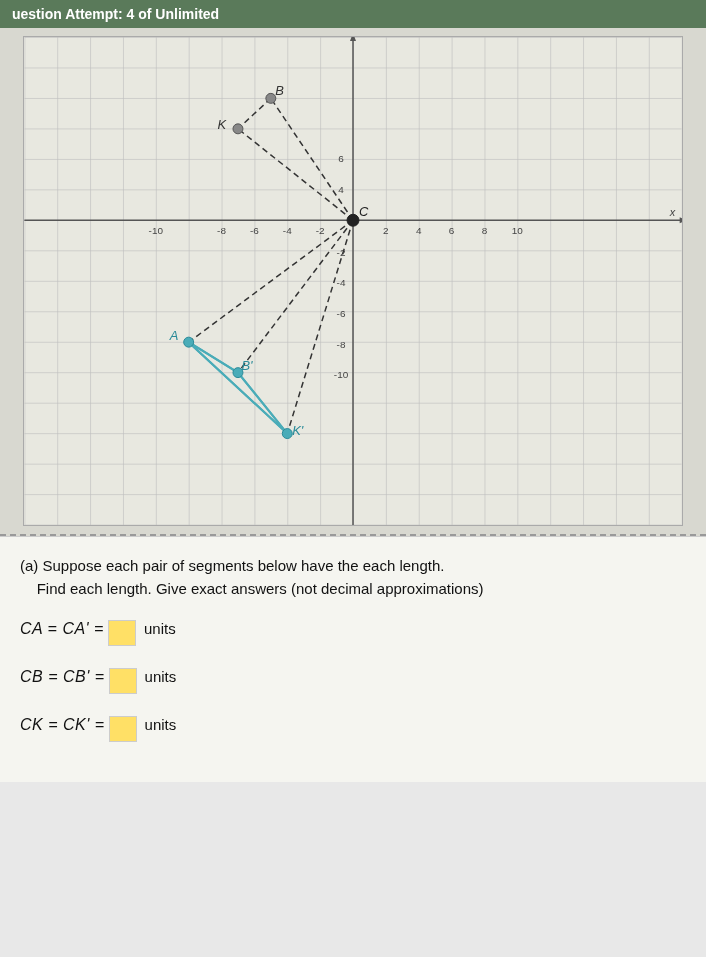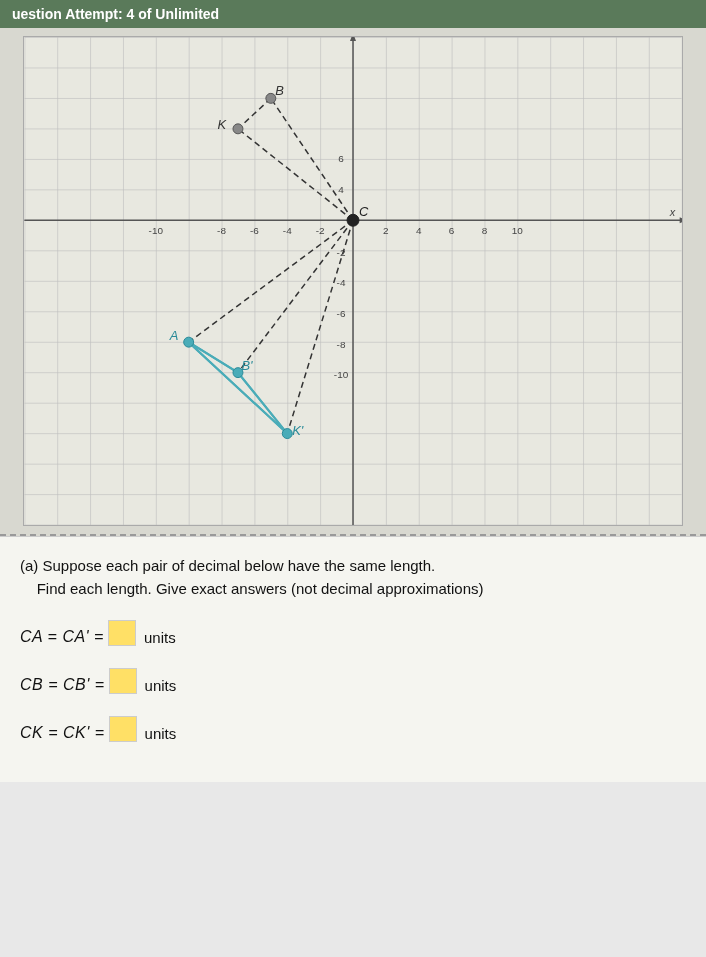--- a/index.html
+++ b/index.html
@@ -51,21 +51,21 @@
 
     .question-text {
       font-size: 15px;
       line-height: 1.5;
       margin-bottom: 20px;
       color: #111;
     }
 
     .equation-row {
       display: flex;
-      align-items: flex-end;
+      align-items: flex-start;
       margin-bottom: 22px;
       font-size: 16px;
       color: #111;
     }
 
     .equation-text {
       font-style: italic;
       letter-spacing: 0.5px;
     }
 
@@ -170,21 +170,21 @@
 
       <circle cx="264" cy="398.2" r="5" fill="#4aacb8" stroke="#2a8a98" stroke-width="1"></circle>
       <text x="269" y="400" font-size="13" fill="#2a8a98" font-style="italic">K'</text>
     </svg>
   </div>
 </div>
 
 <div class="question-area">
   <div class="question-text">
     <span>(a)</span>
-    <span>Suppose each pair of decimal below have the same length.</span><br>
+    <span>Suppose each pair of segments below have the each length.</span><br>
     &nbsp;&nbsp;&nbsp;&nbsp;<span>Find each length. Give exact answers (not decimal approximations)</span>
   </div>
 
   <div class="equation-row">
     <span class="equation-text"><i>CA</i> = <i>CA</i>' = </span>
     <span class="input-box"></span>
     <span class="units-label">units</span>
   </div>
 
   <div class="equation-row">

